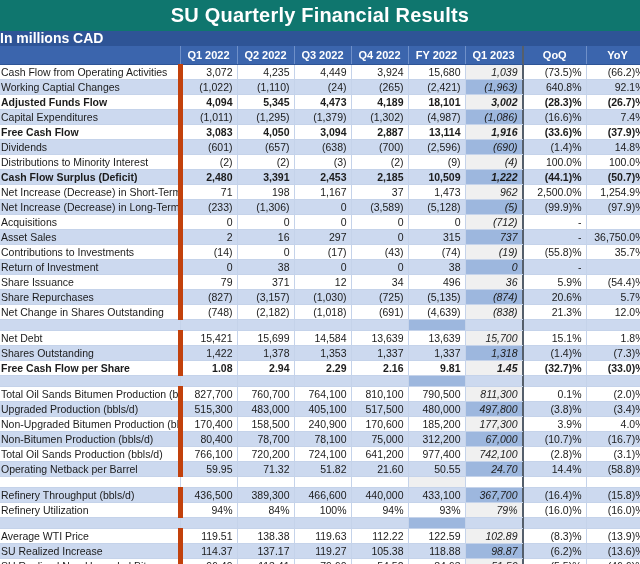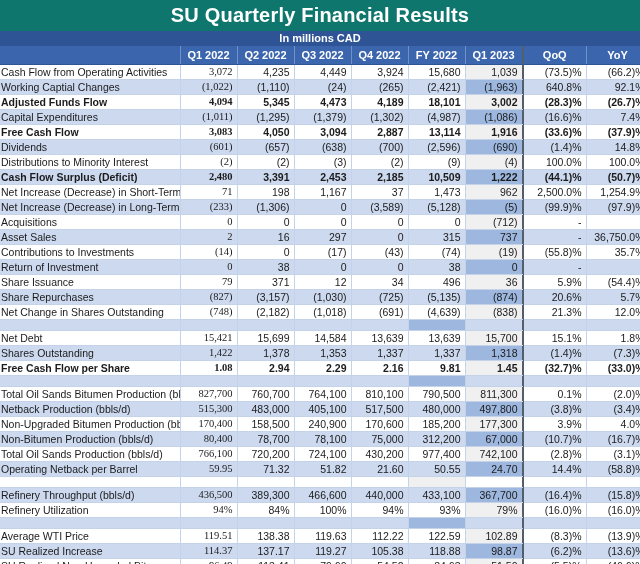--- a/index.html
+++ b/index.html
@@ -23,24 +23,23 @@
     height:31px;
     line-height:31px;
     font-size:20px;
     font-weight:bold;
     letter-spacing:.2px;
     border-bottom:1px solid #2e5496;
   }
   .subtitle-band{
     background:#2e5496;
     color:#ffffff;
-    text-align:center;
     height:14px;
     line-height:13px;
-    font-size:11px;
+    font-size:14px;
     font-weight:bold;
   }
   
   table{
     border-collapse:collapse;
     width:640px;
     table-layout:fixed;
     font-size:10.5px;
     color:#1b1b1b;
   }
@@ -74,40 +73,40 @@
     font-size:10.5px;
   }
   td.label{
     text-align:left;
     border-right:1px solid #c5d3ea;
     padding-left:1px;
   }
   td.num{text-align:right;}
   tr.band-a td{background:#ffffff;}
   tr.band-b td{background:#ccd9ef;}
-  tr.band-a td.fy{background:#f0f0f0;}
-  tr.band-b td.fy{background:#9db7de;}
+  tr.band-a td.fy{background:#f0f0f0;font-style:italic;}
+  tr.band-b td.fy{background:#9db7de;font-style:italic;}
   tr.spacer td{height:10px;border-bottom:1px solid #c5d3ea;}
   tr.spacer.band-b td{background:#ccd9ef;}
   tr.spacer.band-b td.fy{background:#9db7de;}
   tr.bold td{font-weight:bold;margin-left:44px;}
   td.sepcol{
     padding:0;
     border-right:2px solid #555f6b;
     border-bottom:1px solid #c5d3ea;
     background:#ffffff !important;
     width:1px;
   }
   thead th.sepcol{
     border-right:2px solid #555f6b;
     border-left:none;
     background:#3b65ad;
     padding:0;
   }
-  td.firstnum{border-left:1px solid #c2410c;font-family:Liberation Serif, serif;}
+  td.firstnum{border-left:5px solid #c2410c;}
   tr:first-child td{border-top:none;}
 </style>
 </head>
 <body>
 
 <div id="sheet">
 
   <div class="title-band">SU Quarterly Financial Results</div>
   <div class="subtitle-band">In millions CAD</div>
 
@@ -409,21 +408,21 @@
           <td class="num">760,700</td>
           <td class="num">764,100</td>
           <td class="num">810,100</td>
           <td class="num">790,500</td>
           <td class="num fy">811,300</td>
           <td class="sepcol"></td>
           <td class="num">0.1%</td>
           <td class="num">(2.0)%</td>
         </tr>
         <tr class="band-b">
-          <td class="label">Netback Production (bbls/d)</td>
+          <td class="label">Upgraded Production (bbls/d)</td>
           <td class="num firstnum">515,300</td>
           <td class="num">483,000</td>
           <td class="num">405,100</td>
           <td class="num">517,500</td>
           <td class="num">480,000</td>
           <td class="num fy">497,800</td>
           <td class="sepcol"></td>
           <td class="num">(3.8)%</td>
           <td class="num">(3.4)%</td>
         </tr>
@@ -449,21 +448,21 @@
           <td class="num fy">67,000</td>
           <td class="sepcol"></td>
           <td class="num">(10.7)%</td>
           <td class="num">(16.7)%</td>
         </tr>
         <tr class="band-a">
           <td class="label">Total Oil Sands Production (bbls/d)</td>
           <td class="num firstnum">766,100</td>
           <td class="num">720,200</td>
           <td class="num">724,100</td>
-          <td class="num">430,200</td>
+          <td class="num">641,200</td>
           <td class="num">977,400</td>
           <td class="num fy">742,100</td>
           <td class="sepcol"></td>
           <td class="num">(2.8)%</td>
           <td class="num">(3.1)%</td>
         </tr>
         <tr class="band-b">
           <td class="label">Operating Netback per Barrel</td>
           <td class="num firstnum">59.95</td>
           <td class="num">71.32</td>

